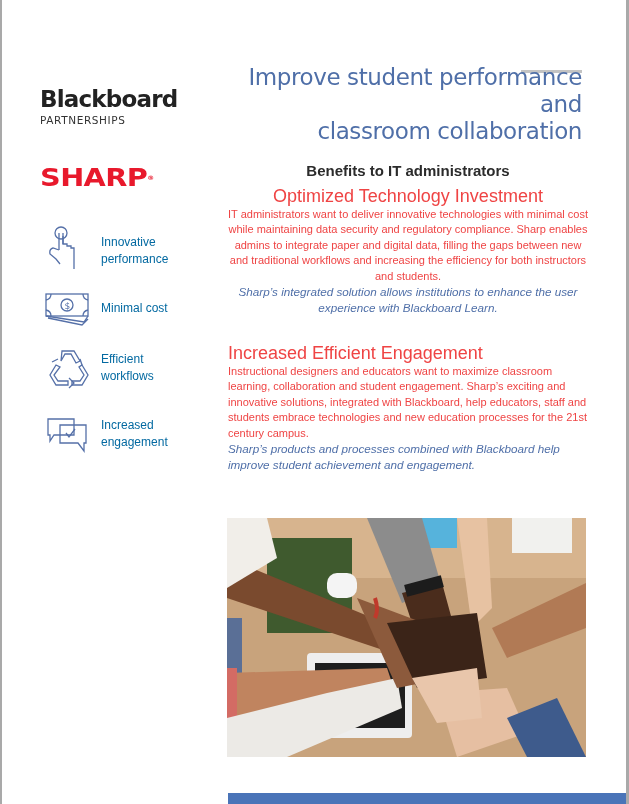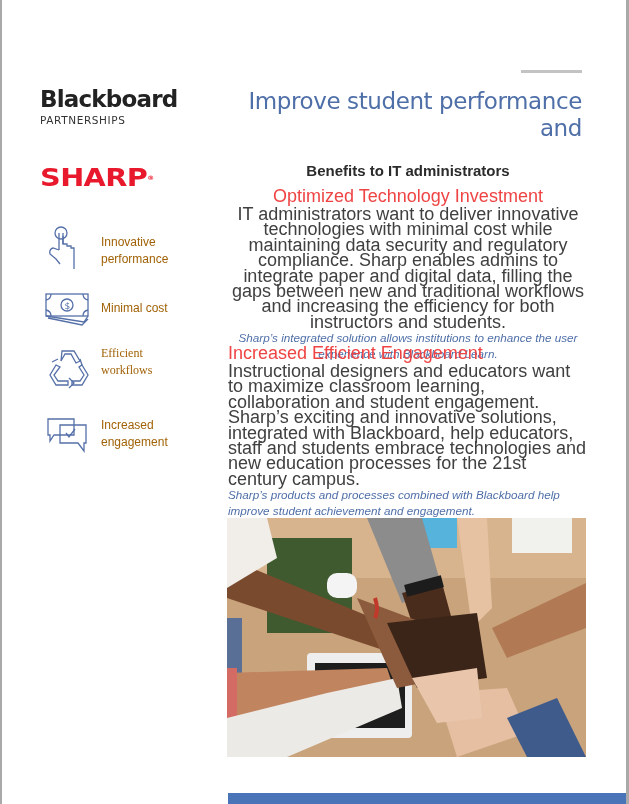--- a/index.html
+++ b/index.html
@@ -13,30 +13,30 @@
              letter-spacing:-0.8px; line-height:26px; }
   .bb-sub { font-family:"DejaVu Sans", sans-serif; font-size:10.5px; color:#333; letter-spacing:0.6px;
             margin-top:2px; }
   .sharp-logo { position:absolute; left:40px; top:164px; font-family:"DejaVu Sans", sans-serif;
                 font-weight:900; font-size:25px; color:#e8192c; letter-spacing:-0.5px; transform:scaleX(1.15);
                 transform-origin:left; line-height:28px; font-style:normal; }
   .sharp-logo .reg { font-size:6px; vertical-align:bottom; }
 
   .feature { position:absolute; left:44px; display:flex; align-items:center; }
   .feature svg { width:48px; height:48px; }
-  .feature .label { position:absolute; left:57px; font-size:12px; color:#a16207; line-height:17px; width:100px; }
+  .feature .label { position:absolute; left:57px; font-size:12px; color:#0369a1; line-height:17px; width:100px; }
 
   .rule { position:absolute; left:521px; top:70px; width:61px; height:3px; background:#c3c3c3; }
-  .title { position:absolute; right:47px; top:88px; width:380px; text-align:right; color:#4f6fa8;
+  .title { position:absolute; right:47px; top:64px; width:380px; text-align:right; color:#4f6fa8;
            font-size:23px; line-height:27px; font-family:"DejaVu Sans", sans-serif; font-weight:normal; letter-spacing:-0.4px; }
 
   .section { position:absolute; left:228px; width:360px; }
   .h2 { font-weight:bold; color:#2b2b2b; font-size:15px; line-height:18px; }
   .h3 { color:#ef4444; font-size:18px; line-height:18px; margin-top:7px; }
-  .body { color:#404040; font-size:18px; line-height:15.4px; margin-top:2px; }
+  .body { color:#ef4444; font-size:11px; line-height:15.4px; margin-top:2px; }
   .quote { color:#4f6fa8; font-style:italic; font-size:11.7px; line-height:16px; }
 
   .photo { position:absolute; left:227px; top:518px; width:359px; height:239px; overflow:hidden;
            background:#c9a27a; }
   .bluebar { position:absolute; left:228px; top:793px; width:398px; height:11px; background:#4a74b8; }
 </style>
 </head>
 <body>
 
 <div class="edge-left"></div>
@@ -75,41 +75,42 @@
   </div>
 </div>
 
 <div class="feature" style="top:345px;">
   <svg viewBox="0 0 48 48" fill="none" stroke="#5570a8" stroke-width="1.3">
     <path d="M18 6 L30 6 L36 16 L32 18 L27 9 L21 9 L17 16 Z"></path>
     <path d="M38 20 L44 30 L38 40 L28 40 L28 36 L36 36 L40 30 L35 22 Z"></path>
     <path d="M24 40 L12 40 L6 30 L12 20 L16 22 L10 30 L14 36 L24 36 Z"></path>
     <path d="M25 33 L30 38 L25 43 M14 14 L8 17 M36 14 L38 20"></path>
   </svg>
-  <div class="label" style="top:0;font-family:Liberation Serif, serif;">
+  <div class="label" style="top:6px;">
     <div>Efficient</div>
     <div>workflows</div>
   </div>
 </div>
 
 <div class="feature" style="top:411px;">
   <svg viewBox="0 0 48 48" fill="none" stroke="#5570a8" stroke-width="1.3">
     <path d="M4 8 H30 V24 H10 L6 30 V24 H4 Z"></path>
     <path d="M16 14 H42 V32 H40 V40 L34 32 H16 Z"></path>
     <path d="M22 22 L25 26 L31 18"></path>
   </svg>
   <div class="label" style="top:6px;">
     <div>Increased</div>
     <div>engagement</div>
   </div>
 </div>
 
 <div class="rule"></div>
 <div class="title">
   <div>Improve student performance and</div>
+  <div>classroom collaboration</div>
 </div>
 
 <div class="section" style="top:162px;text-align:center;">
   <div class="h2">Benefits to IT administrators</div>
   <div class="h3">Optimized Technology Investment</div>
   <div class="body">IT administrators want to deliver innovative technologies with minimal cost while maintaining data security and regulatory compliance. Sharp enables admins to integrate paper and digital data, filling the gaps between new and traditional workflows and increasing the efficiency for both instructors and students.</div>
   <div class="quote">Sharp’s integrated solution allows institutions to enhance the user experience with Blackboard Learn.</div>
 </div>
 
 <div class="section" style="top:337px;">

